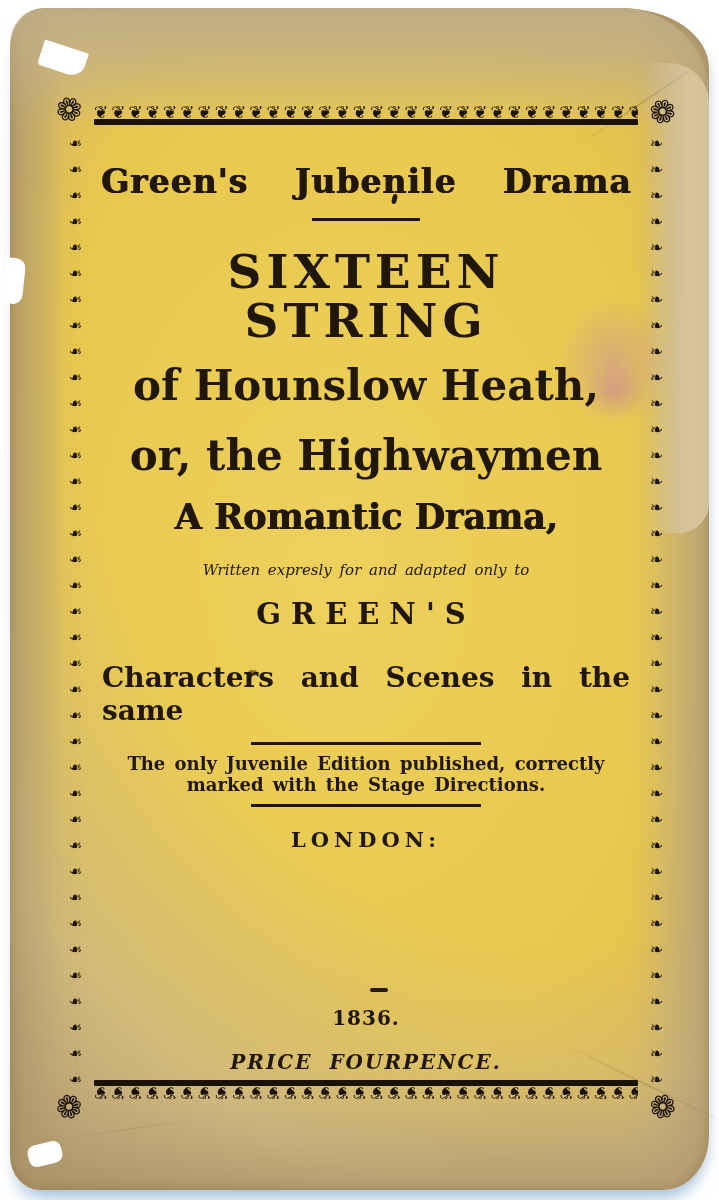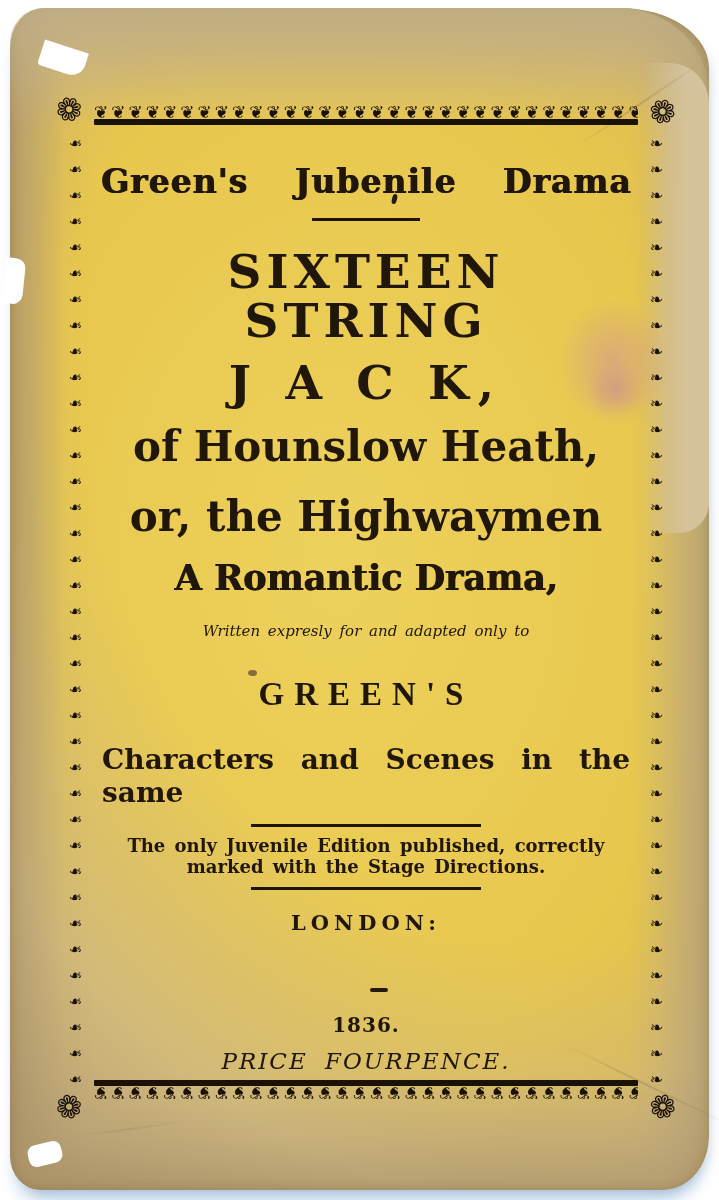--- a/index.html
+++ b/index.html
@@ -69,31 +69,31 @@
   .rule{background:#1e1408;margin:0 auto;}
   .rule.r1{width:108px;height:3px;margin-top:17px;}
   .title1{margin-top:26px;font-size:47px;font-weight:bold;letter-spacing:5px;line-height:1.05;text-align:center;}
   .title2{margin-top:12px;font-size:47px;font-weight:bold;letter-spacing:9px;line-height:1.05;}
   .sub{font-size:42px;font-weight:bold;line-height:1.05;}
   .sub.l1{margin-top:26px;}
   .sub.l2{margin-top:18px;}
   .genre{margin-top:18px;font-size:35px;font-weight:bold;text-shadow:1px 0 0 currentColor;}
   .acts{margin-top:24px;font-size:19px;font-weight:bold;letter-spacing:3px;word-spacing:6px;}
   .dedication{margin-top:24px;font-size:15px;font-style:italic;word-spacing:3px;}
-  .publisher{margin-top:36px;font-size:33px;font-weight:bold;letter-spacing:10px;font-family:Liberation Serif, serif;}
+  .publisher{margin-top:18px;font-size:29px;font-weight:bold;letter-spacing:10px;}
   .contents-line{margin-top:30px;font-size:28px;font-weight:bold;text-align:justify;text-align-last:justify;padding:0 4px;}
   .rule.r2{width:230px;height:3px;margin-top:15px;}
   .edition-note{margin-top:8px;font-size:18px;font-weight:bold;line-height:1.18;word-spacing:3px;padding:0 2px;}
   .rule.r3{width:230px;height:3px;margin-top:9px;}
   .imprint-heading{margin-top:20px;font-size:21px;font-weight:bold;letter-spacing:5px;}
   .imprint{margin-top:5px;font-size:18.5px;font-weight:bold;line-height:1.27;text-align:justify;
     text-indent:26px;word-spacing:5px;}
   .year-block{position:absolute;left:0;right:0;bottom:6px;}
   .year{font-size:20px;font-weight:bold;letter-spacing:1px;}
-  .price{margin-top:11px;font-size:23px;font-weight:normal;font-style:italic;letter-spacing:2px;word-spacing:8px;}
+  .price{margin-top:20px;font-size:20px;font-weight:bold;font-style:italic;letter-spacing:2px;word-spacing:8px;}
 </style>
 </head>
 <body>
 
 <div class="scene">
   <div class="paper">
 
     <div class="top-fade"></div>
     <div class="right-flap"></div>
     <div class="crease c1"></div>
@@ -123,21 +123,20 @@
 
       <span class="corner tl">❁</span>
       <span class="corner tr">❁</span>
       <span class="corner bl">❁</span>
       <span class="corner br">❁</span>
 
       <div class="content">
         <div class="series-header">Green's  Jubenile  Drama</div>
         <div class="rule r1"></div>
         <div class="title1">SIXTEEN STRING</div>
-        <div class="title2">J A C K,</div>
         <div class="sub l2">of Hounslow Heath,</div>
         <div class="sub l1">or, the Highwaymen</div>
         <div class="genre">A Romantic Drama,</div>
         <div class="dedication">Written expresly for and adapted only to</div>
         <div class="publisher">GREEN'S</div>
         <div class="contents-line">Characters and Scenes in the same</div>
         <div class="rule r2"></div>
         <div class="edition-note">The only Juvenile Edition published, correctly marked with the Stage Directions.</div>
         <div class="rule r3"></div>
         <div class="imprint-heading">LONDON:</div>

